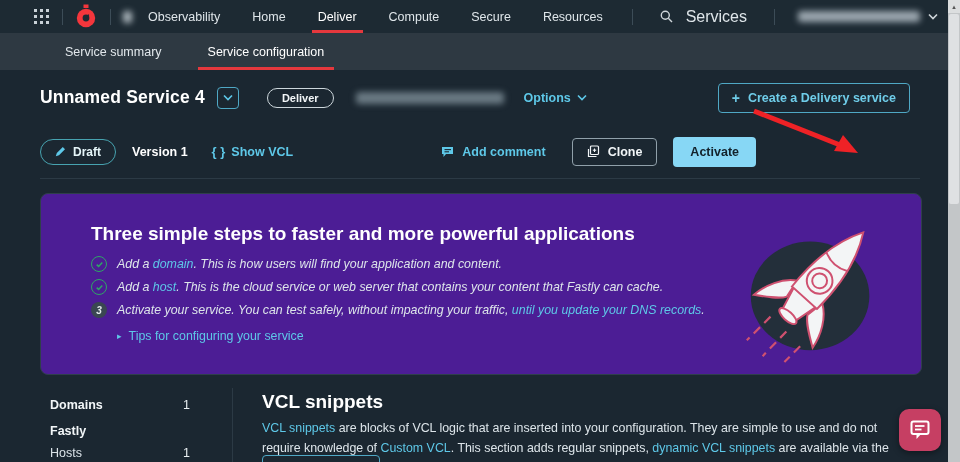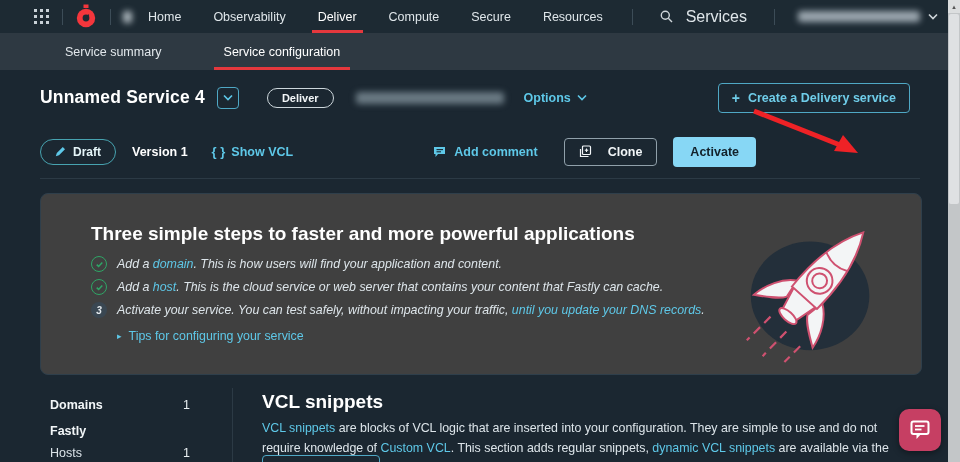--- a/index.html
+++ b/index.html
@@ -31,21 +31,21 @@
   .navitem.active { color:#ffffff; }
   .navitem.active::after {
     content:""; position:absolute; left:10px; right:10px; bottom:0; height:3px; background:#e5383d;
   }
   .services { display:flex; align-items:center; gap:13px; padding:4px 14px; font-size:16px; color:#dfe6ea; cursor:pointer; height:100%; }
   .account { display:flex; align-items:center; padding:0 10px; cursor:pointer; height:100%; }
 
   
   .tabbar {
     position:absolute; top:33px; left:0; width:948px; height:37px;
-    background:#2e3942; display:flex; padding-left:55px; gap:42px;
+    background:#2e3942; display:flex; padding-left:55px; gap:26px;
   }
   .tab {
     height:100%; display:flex; align-items:center; padding:0 10px;
     font-size:12.5px; color:#e2e8ec; cursor:pointer; border-bottom:3px solid transparent; padding-top:3px;
   }
   .tab.active { color:#ffffff; border-bottom-color:#e5383d; }
 
   
   .svc-header {
     position:absolute; top:70px; left:0; width:948px; height:55px;
@@ -76,33 +76,33 @@
   .pill-draft {
     display:flex; align-items:center; gap:7px; border:1.5px solid #47a3b0;
     border-radius:14px; padding:5px 14px; color:#e5f5f8; font-size:12px; font-weight:bold;
   }
   .version-label { margin-left:16px; font-size:12.5px; font-weight:bold; color:#ffffff; }
   .showvcl { margin-left:24px; display:flex; align-items:center; gap:6px; color:#5ec8e8; font-size:12.5px; font-weight:bold; cursor:pointer; }
   .braces { font-size:13px; font-weight:bold; }
   .vb-right { margin-left:auto; display:flex; align-items:center; }
   .addcomment { display:flex; align-items:center; gap:8px; color:#5ec8e8; font-size:12.5px; font-weight:bold; margin-right:26px; cursor:pointer; }
   .btn-clone {
-    display:flex; align-items:center; gap:16px; border:1px solid #90a0aa; border-radius:4px;
+    display:flex; align-items:center; gap:8px; border:1px solid #90a0aa; border-radius:4px;
     padding:6px 14px; color:#f2f6f8; font-size:12.5px; font-weight:bold; background:transparent; cursor:pointer; margin-right:16px;
   }
   .btn-activate {
     background:#87d7f5; border:none; border-radius:4px; padding:8px 17px;
     color:#13222b; font-size:12.5px; font-weight:bold; cursor:pointer;
   }
   .hr-line { position:absolute; top:178px; left:40px; width:880px; height:1px; background:#2c3a45; }
 
   
   .card {
     position:absolute; top:193px; left:40px; width:882px; height:182px;
-    background:#404040; border:1px solid #2f3f4b; border-radius:8px;
+    background:#4c1d95; border:1px solid #2f3f4b; border-radius:8px;
   }
   .card-title { position:absolute; top:29px; left:50px; font-size:19px; font-weight:bold; color:#ffffff; }
   .steps { position:absolute; top:62px; left:50px; }
   .step { display:flex; align-items:center; gap:10px; margin-bottom:7px; font-size:12.4px; color:#dde5ea;font-style:italic; }
   .marker {
     width:16px; height:16px; border-radius:50%; flex:0 0 16px;
     display:flex; align-items:center; justify-content:center;
   }
   .marker.check { border:1.5px solid #2fa566; }
   .marker.num { background:#3a4752; color:#e4eaee; font-size:10px; font-weight:bold; }
@@ -166,22 +166,22 @@
         <rect x="8.5" y="0.5" width="5" height="3.5" fill="#f4363c"></rect>
         <circle cx="11" cy="14" r="9.2" fill="#f4363c"></circle>
         <circle cx="11" cy="14" r="3.4" fill="#1d2a33"></circle>
         <rect x="10.4" y="9.6" width="1.4" height="4" fill="#1d2a33" transform="rotate(38 11 14)"></rect>
       </svg>
     </span>
     <span class="vdiv"></span>
     <span class="blur-blob blob-account"></span>
 
     <div class="navlinks">
+      <div class="navitem">Observability</div>
       <div class="navitem">Home</div>
-      <div class="navitem">Observability</div>
       <div class="navitem active">Deliver</div>
       <div class="navitem">Compute</div>
       <div class="navitem">Secure</div>
       <div class="navitem">Resources</div>
       <span class="vdiv"></span>
       <div class="services">
         <svg width="13" height="13" viewBox="0 0 13 13">
           <circle cx="5.3" cy="5.3" r="4" fill="none" stroke="#cfd6da" stroke-width="1.4"></circle>
           <line x1="8.3" y1="8.3" x2="12" y2="12" stroke="#cfd6da" stroke-width="1.4"></line>
         </svg>

